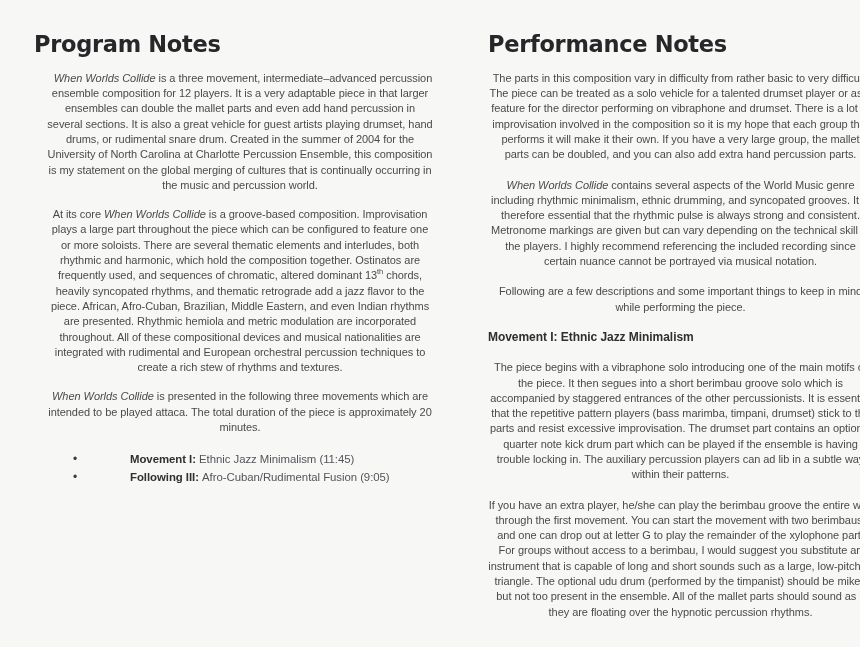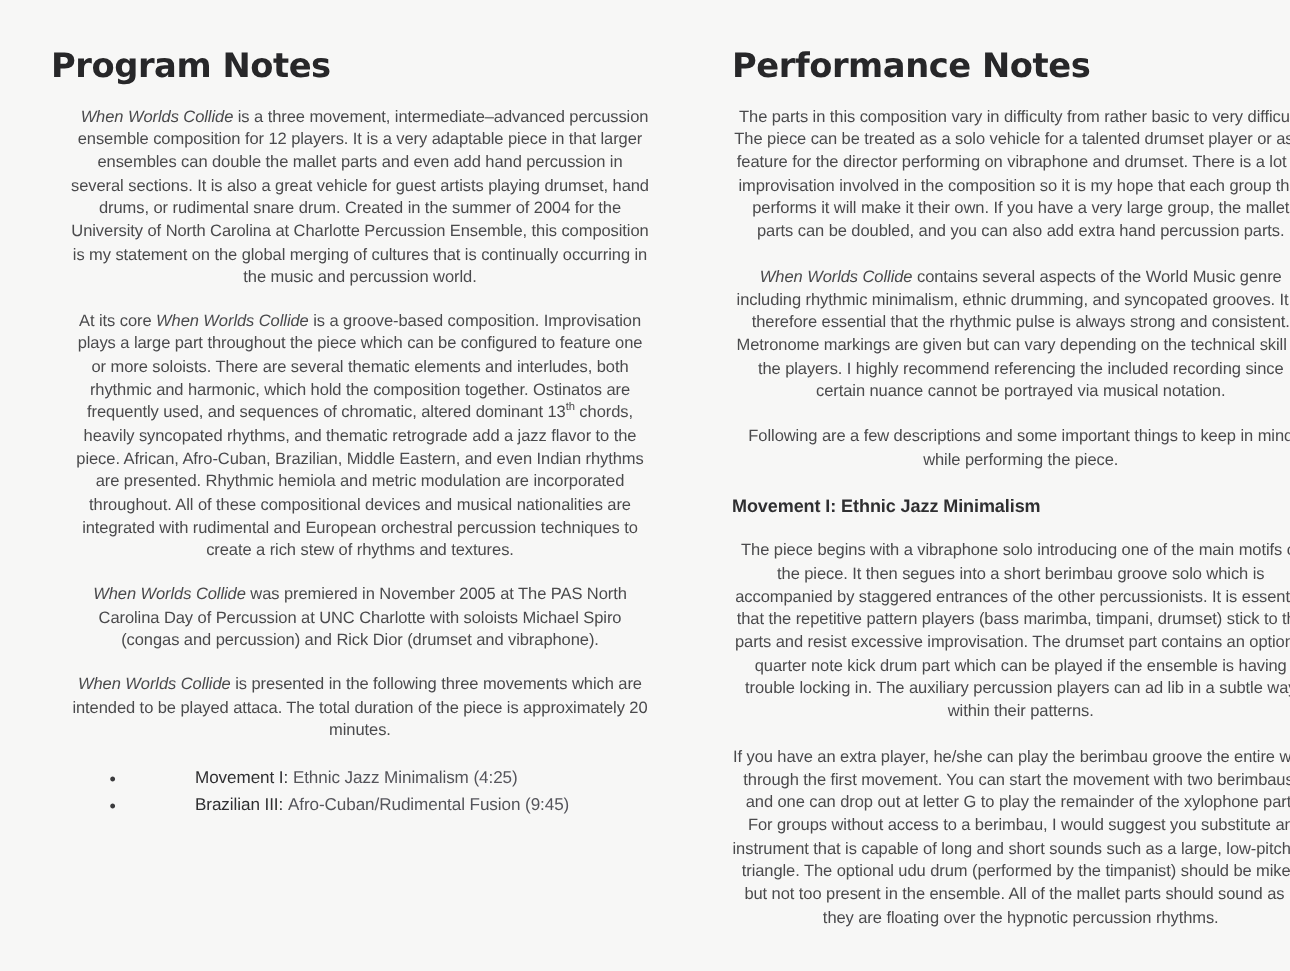--- a/index.html
+++ b/index.html
@@ -88,48 +88,47 @@
   }
   ul.movement-list li::before {
     content: "\2022";
     position: absolute;
     left: -13px;
     top: 0;
     color: #3b3b3d;
     font-size: 12px;
   }
   ul.movement-list li .mv-label {
-    font-weight: normal;
+    font-weight: bold;
     color: #2f2f31;
     padding-left: 44px;
   }
   ul.movement-list li .mv-desc {
     color: #54545a;
   }
 </style>
 </head>
 <body>
 
 <div class="page">
 
   <div class="column column-left">
 
     <h1 class="section-title">Program Notes</h1>
 
     <p class="para indent-first"><em class="title-italic">When Worlds Collide</em><span> is a three movement, intermediate–advanced percussion ensemble composition for 12 players. It is a very adaptable piece in that larger ensembles can double the mallet parts and even add hand percussion in several sections. It is also a great vehicle for guest artists playing drumset, hand drums, or rudimental snare drum. Created in the summer of 2004 for the University of North Carolina at Charlotte Percussion Ensemble, this composition is my statement on the global merging of cultures that is continually occurring in the music and percussion world.</span></p>
 
     <p class="para"><span>At its core </span><em class="title-italic">When Worlds Collide</em><span> is a groove-based composition. Improvisation plays a large part throughout the piece which can be configured to feature one or more soloists. There are several thematic elements and interludes, both rhythmic and harmonic, which hold the composition together. Ostinatos are frequently used, and sequences of chromatic, altered dominant 13</span><sup class="ord">th</sup><span> chords, heavily syncopated rhythms, and thematic retrograde add a jazz flavor to the piece. African, Afro-Cuban, Brazilian, Middle Eastern, and even Indian rhythms are presented. Rhythmic hemiola and metric modulation are incorporated throughout. All of these compositional devices and musical nationalities are integrated with rudimental and European orchestral percussion techniques to create a rich stew of rhythms and textures.</span></p>
 
-    <p class="para"><em class="title-italic">When Worlds Collide</em><span> was premiered in November 2005 at The PAS North Carolina Day of Percussion at UNC Charlotte with soloists Michael Spiro (congas and percussion) and Rick Dior (drumset and vibraphone).</span></p>
 
     <p class="para"><em class="title-italic">When Worlds Collide</em><span> is presented in the following three movements which are intended to be played attaca. The total duration of the piece is approximately 20 minutes.</span></p>
 
     <ul class="movement-list">
-      <li><span class="mv-label">Movement I:</span><span class="mv-desc">&nbsp;</span><span class="mv-desc">Ethnic Jazz Minimalism (4:25)</span></li>
-      <li><span class="mv-label">Brazilian III:</span><span class="mv-desc">&nbsp;</span><span class="mv-desc">Afro-Cuban/Rudimental Fusion (9:45)</span></li>
+      <li><span class="mv-label">Movement I:</span><span class="mv-desc">&nbsp;</span><span class="mv-desc">Ethnic Jazz Minimalism (11:45)</span></li>
+      <li><span class="mv-label">Following III:</span><span class="mv-desc">&nbsp;</span><span class="mv-desc">Afro-Cuban/Rudimental Fusion (9:05)</span></li>
     </ul>
 
   </div>
 
   <div class="column column-right">
 
     <h1 class="section-title">Performance Notes</h1>
 
     <p class="para">The parts in this composition vary in difficulty from rather basic to very difficult. The piece can be treated as a solo vehicle for a talented drumset player or as a feature for the director performing on vibraphone and drumset. There is a lot of improvisation involved in the composition so it is my hope that each group that performs it will make it their own. If you have a very large group, the mallet parts can be doubled, and you can also add extra hand percussion parts.</p>
 

